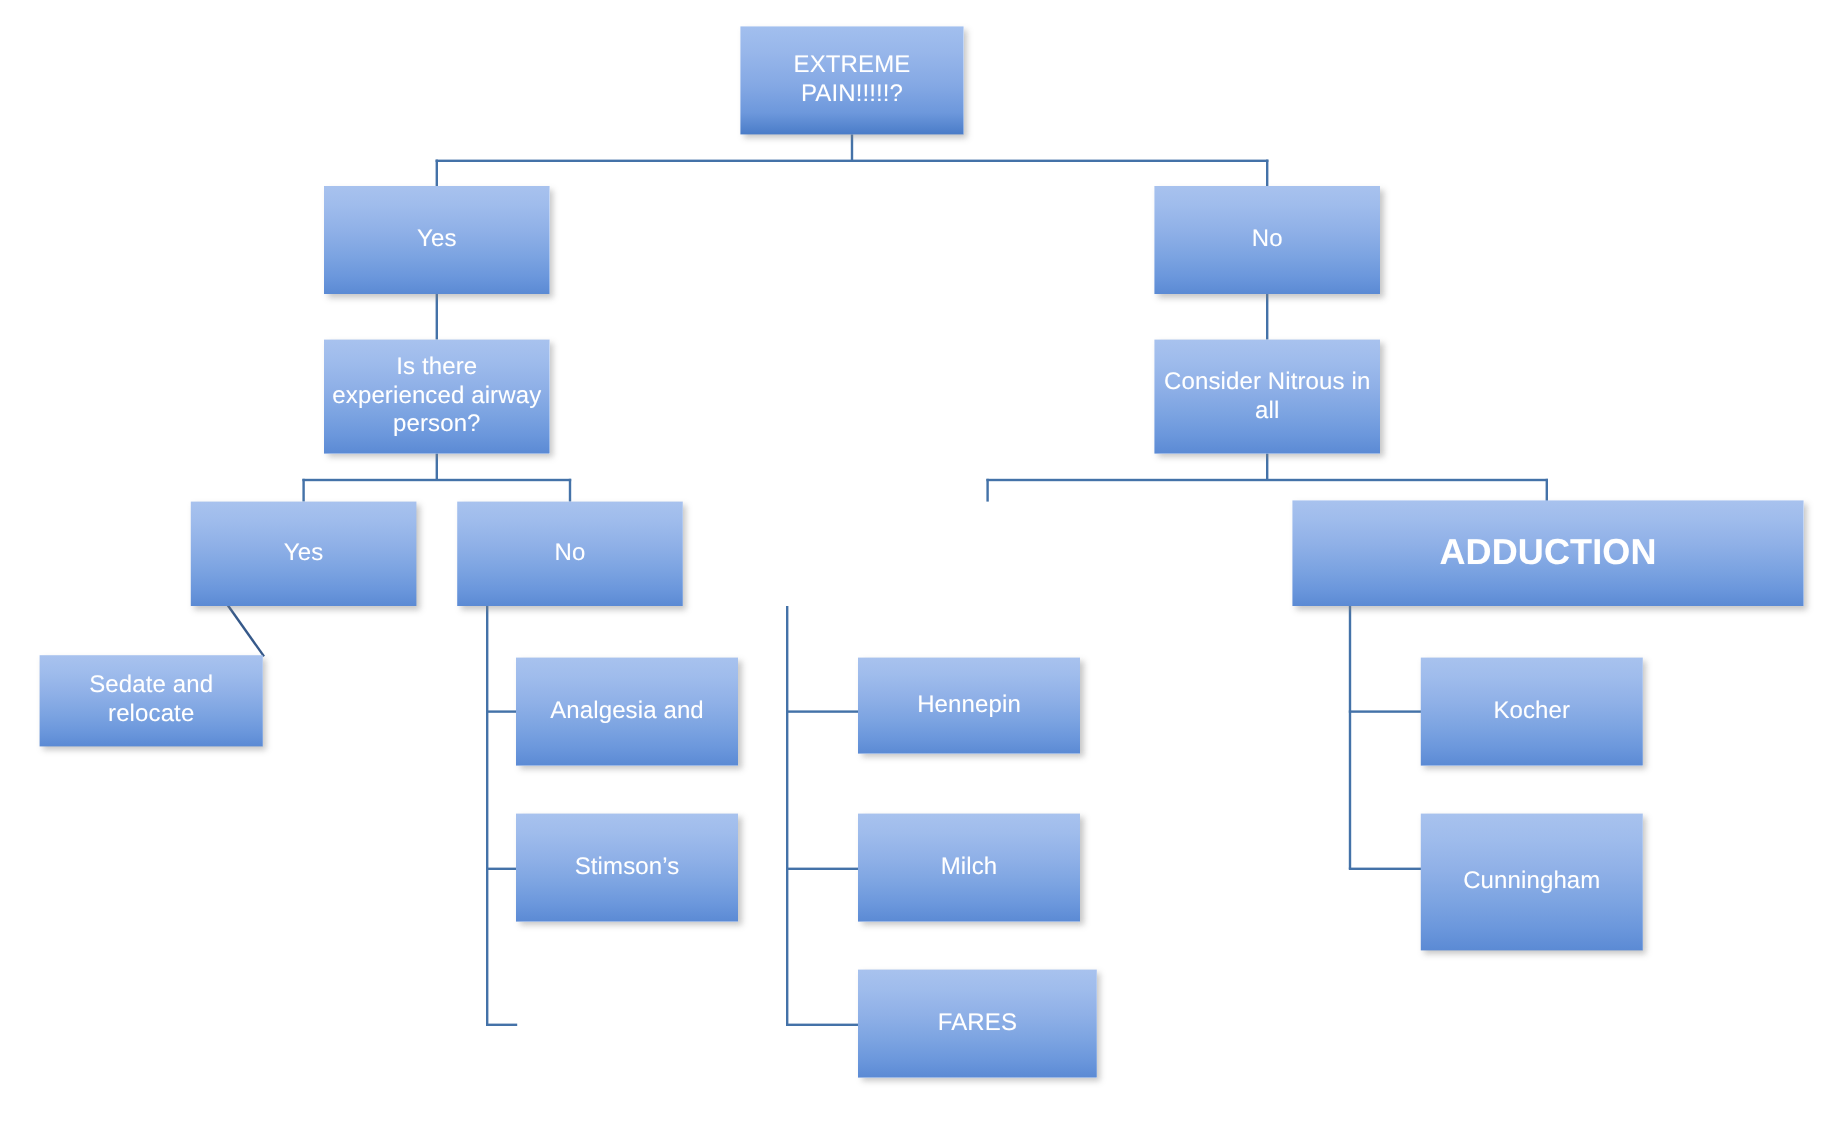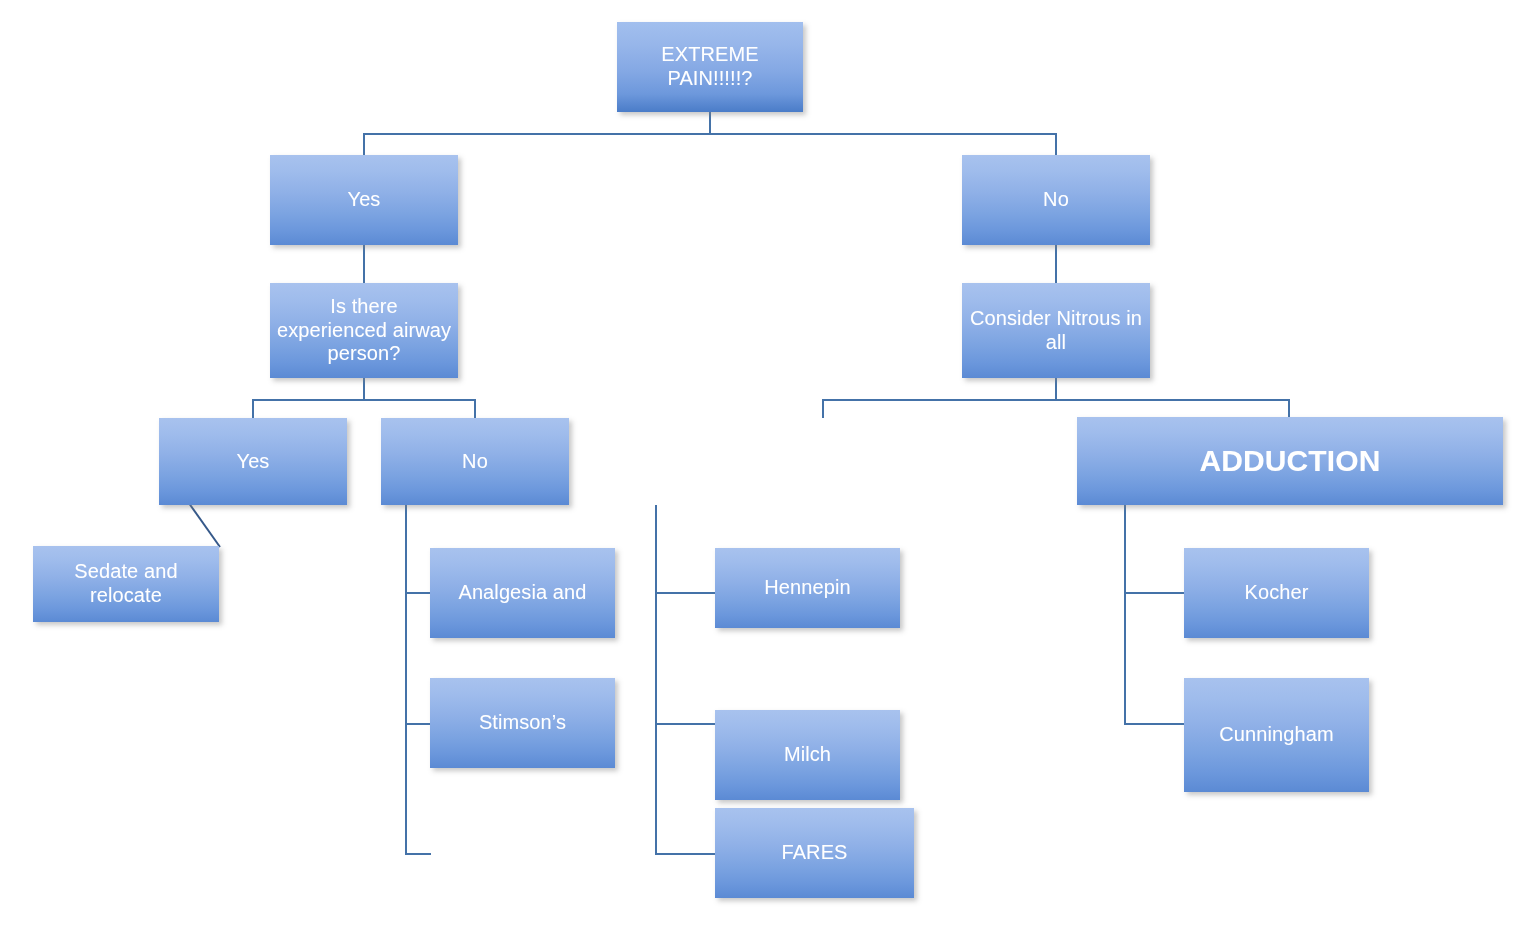--- a/index.html
+++ b/index.html
@@ -161,21 +161,21 @@
 
   <div class="node bold" style="left:430px; top:678px; width:185px; height:90px;">
     <span>Stimson’s</span>
   </div>
 
 
   <div class="node" style="left:715px; top:548px; width:185px; height:80px;justify-content:flex-end;">
     <span>Hennepin</span>
   </div>
 
-  <div class="node" style="left:715px; top:678px; width:185px; height:90px;margin-top:32px;">
+  <div class="node" style="left:715px; top:678px; width:185px; height:90px;">
     <span>Milch</span>
   </div>
 
   <div class="node bold" style="left:715px; top:808px; width:199px; height:90px;">
     <span>FARES</span>
   </div>
 
   <div class="node" style="left:1184px; top:548px; width:185px; height:90px;">
     <span>Kocher</span>
   </div>

